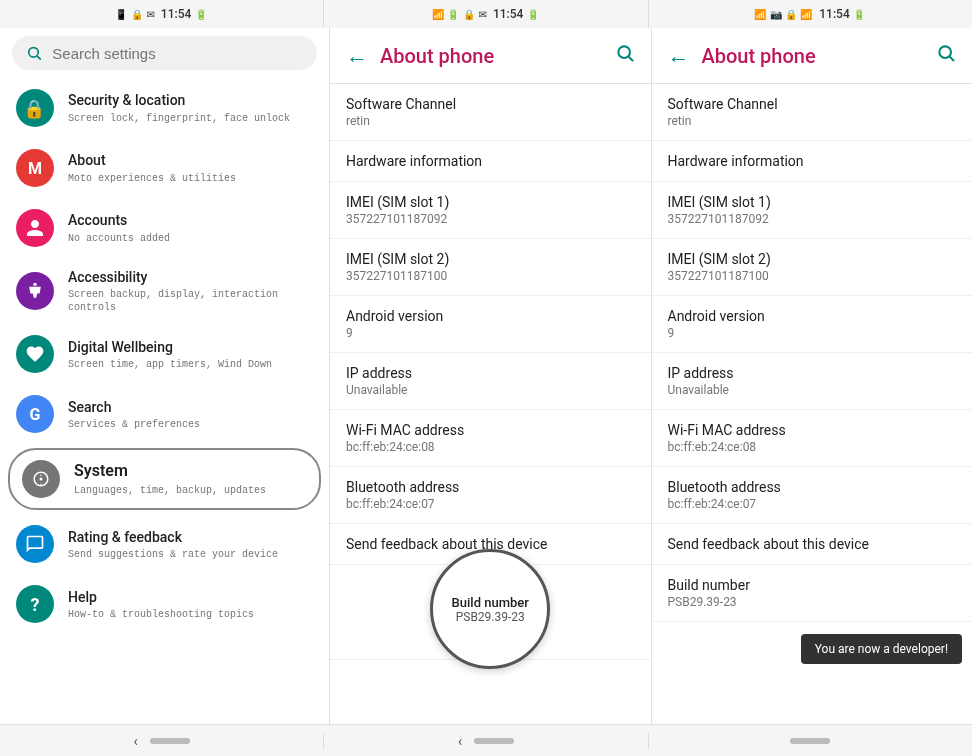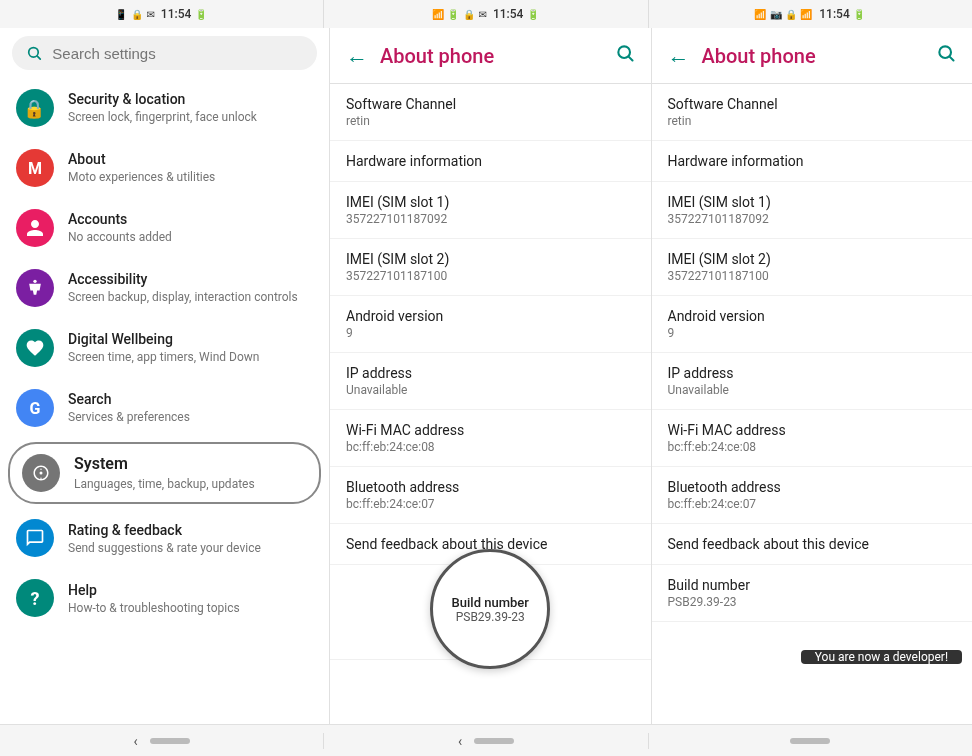--- a/index.html
+++ b/index.html
@@ -37,21 +37,21 @@
       display: flex; align-items: center; padding: 10px 16px; gap: 14px;
       cursor: pointer; min-height: 60px;
     }
     .settings-item-icon {
       width: 38px; height: 38px; border-radius: 50%;
       display: flex; align-items: center; justify-content: center;
       flex-shrink: 0; color: #fff; font-size: 18px;
     }
     .settings-item-text { flex: 1; }
     .settings-item-title { font-size: 14px; font-weight: 500; color: #212121; line-height: 1.3; }
-    .settings-item-subtitle { font-size: 12px; color: #757575; line-height: 1.3; margin-top: 2px; }
+    .settings-item-subtitle { font-size: 10px; color: #757575; line-height: 1.3; margin-top: 2px; font-family: Liberation Mono, monospace; }
 
     
     .about-panel {
       flex: 1; display: flex; flex-direction: column; overflow: hidden;
       border-right: 1px solid #e0e0e0;
     }
     .about-panel:last-child { border-right: none; }
 
     .about-header {
       display: flex; align-items: center; justify-content: space-between;
@@ -87,21 +87,21 @@
       box-shadow: 0 2px 8px rgba(0,0,0,0.2);
     }
     .circle-title { font-size: 13px; font-weight: 500; color: #212121; }
     .circle-value { font-size: 12px; color: #555; }
 
     
     .toast {
       position: absolute;
       background: #323232;
       color: #fff;
-      padding: 0 14px;
+      padding: 8px 14px;
       border-radius: 4px;
       font-size: 12px;
       right: 10px;
       bottom: 60px;
     }
 
     .about-panel-right { position: relative; }
 
     
     .bottom-bar {

